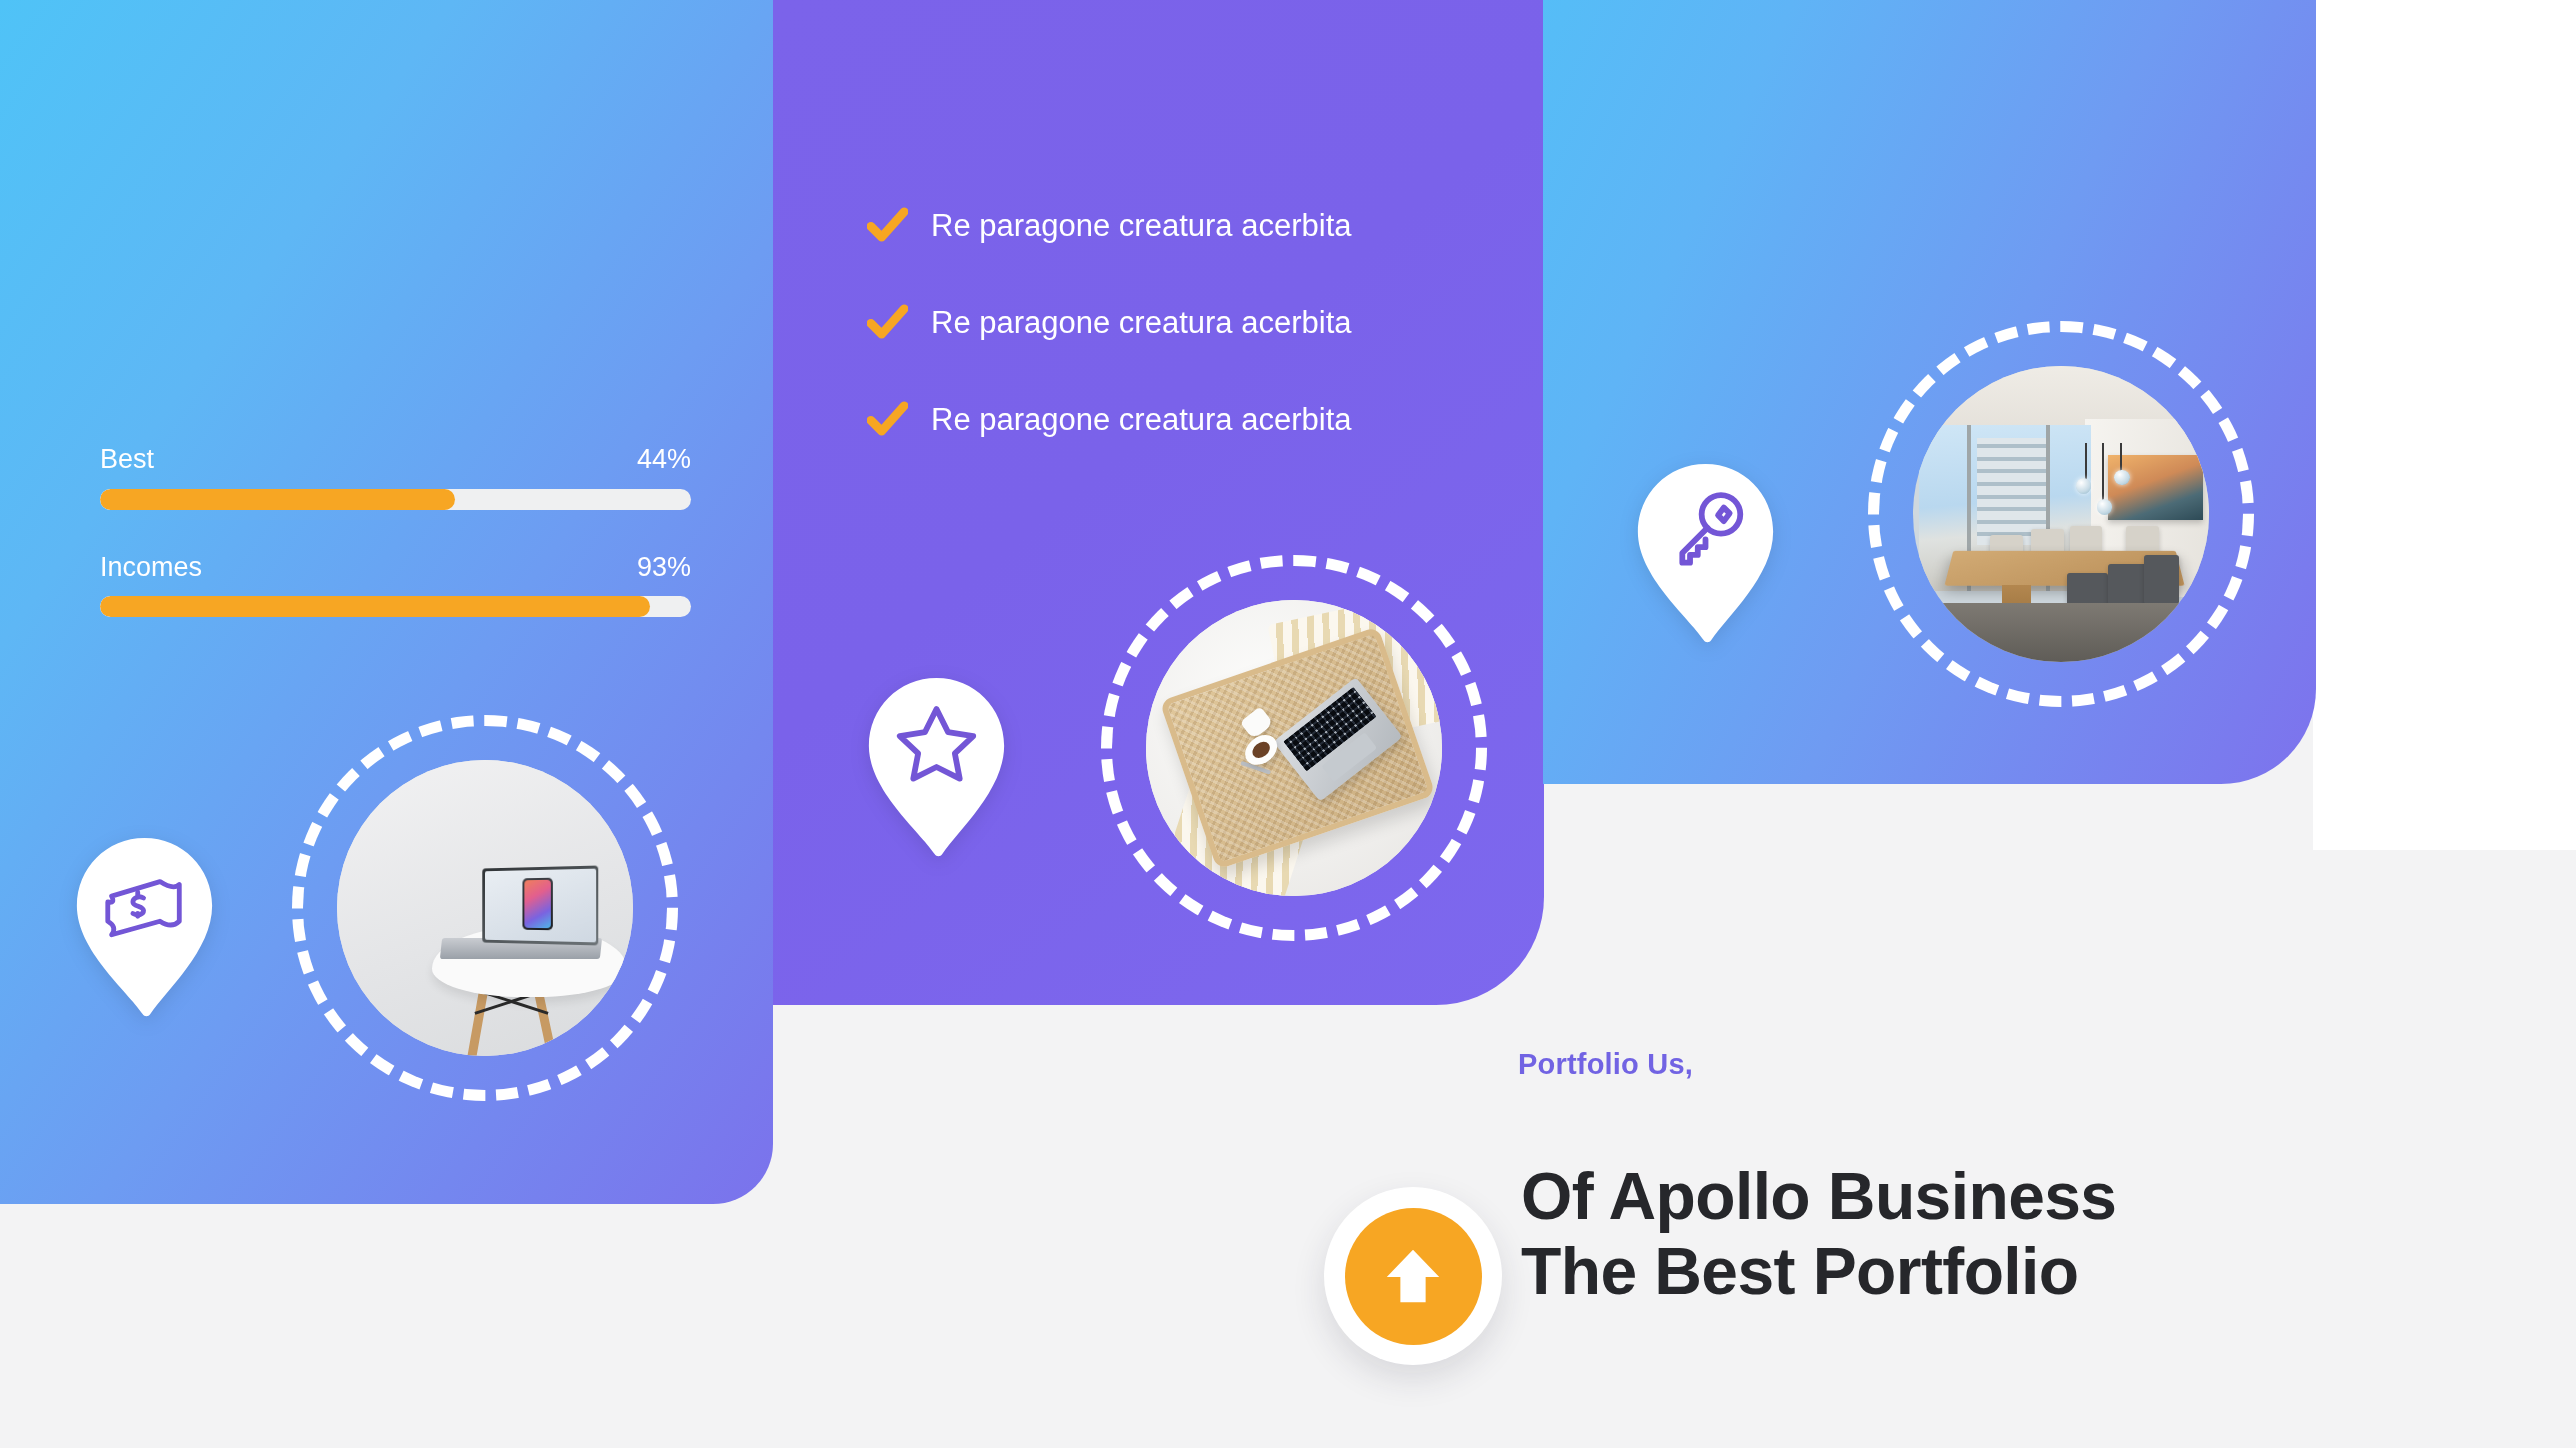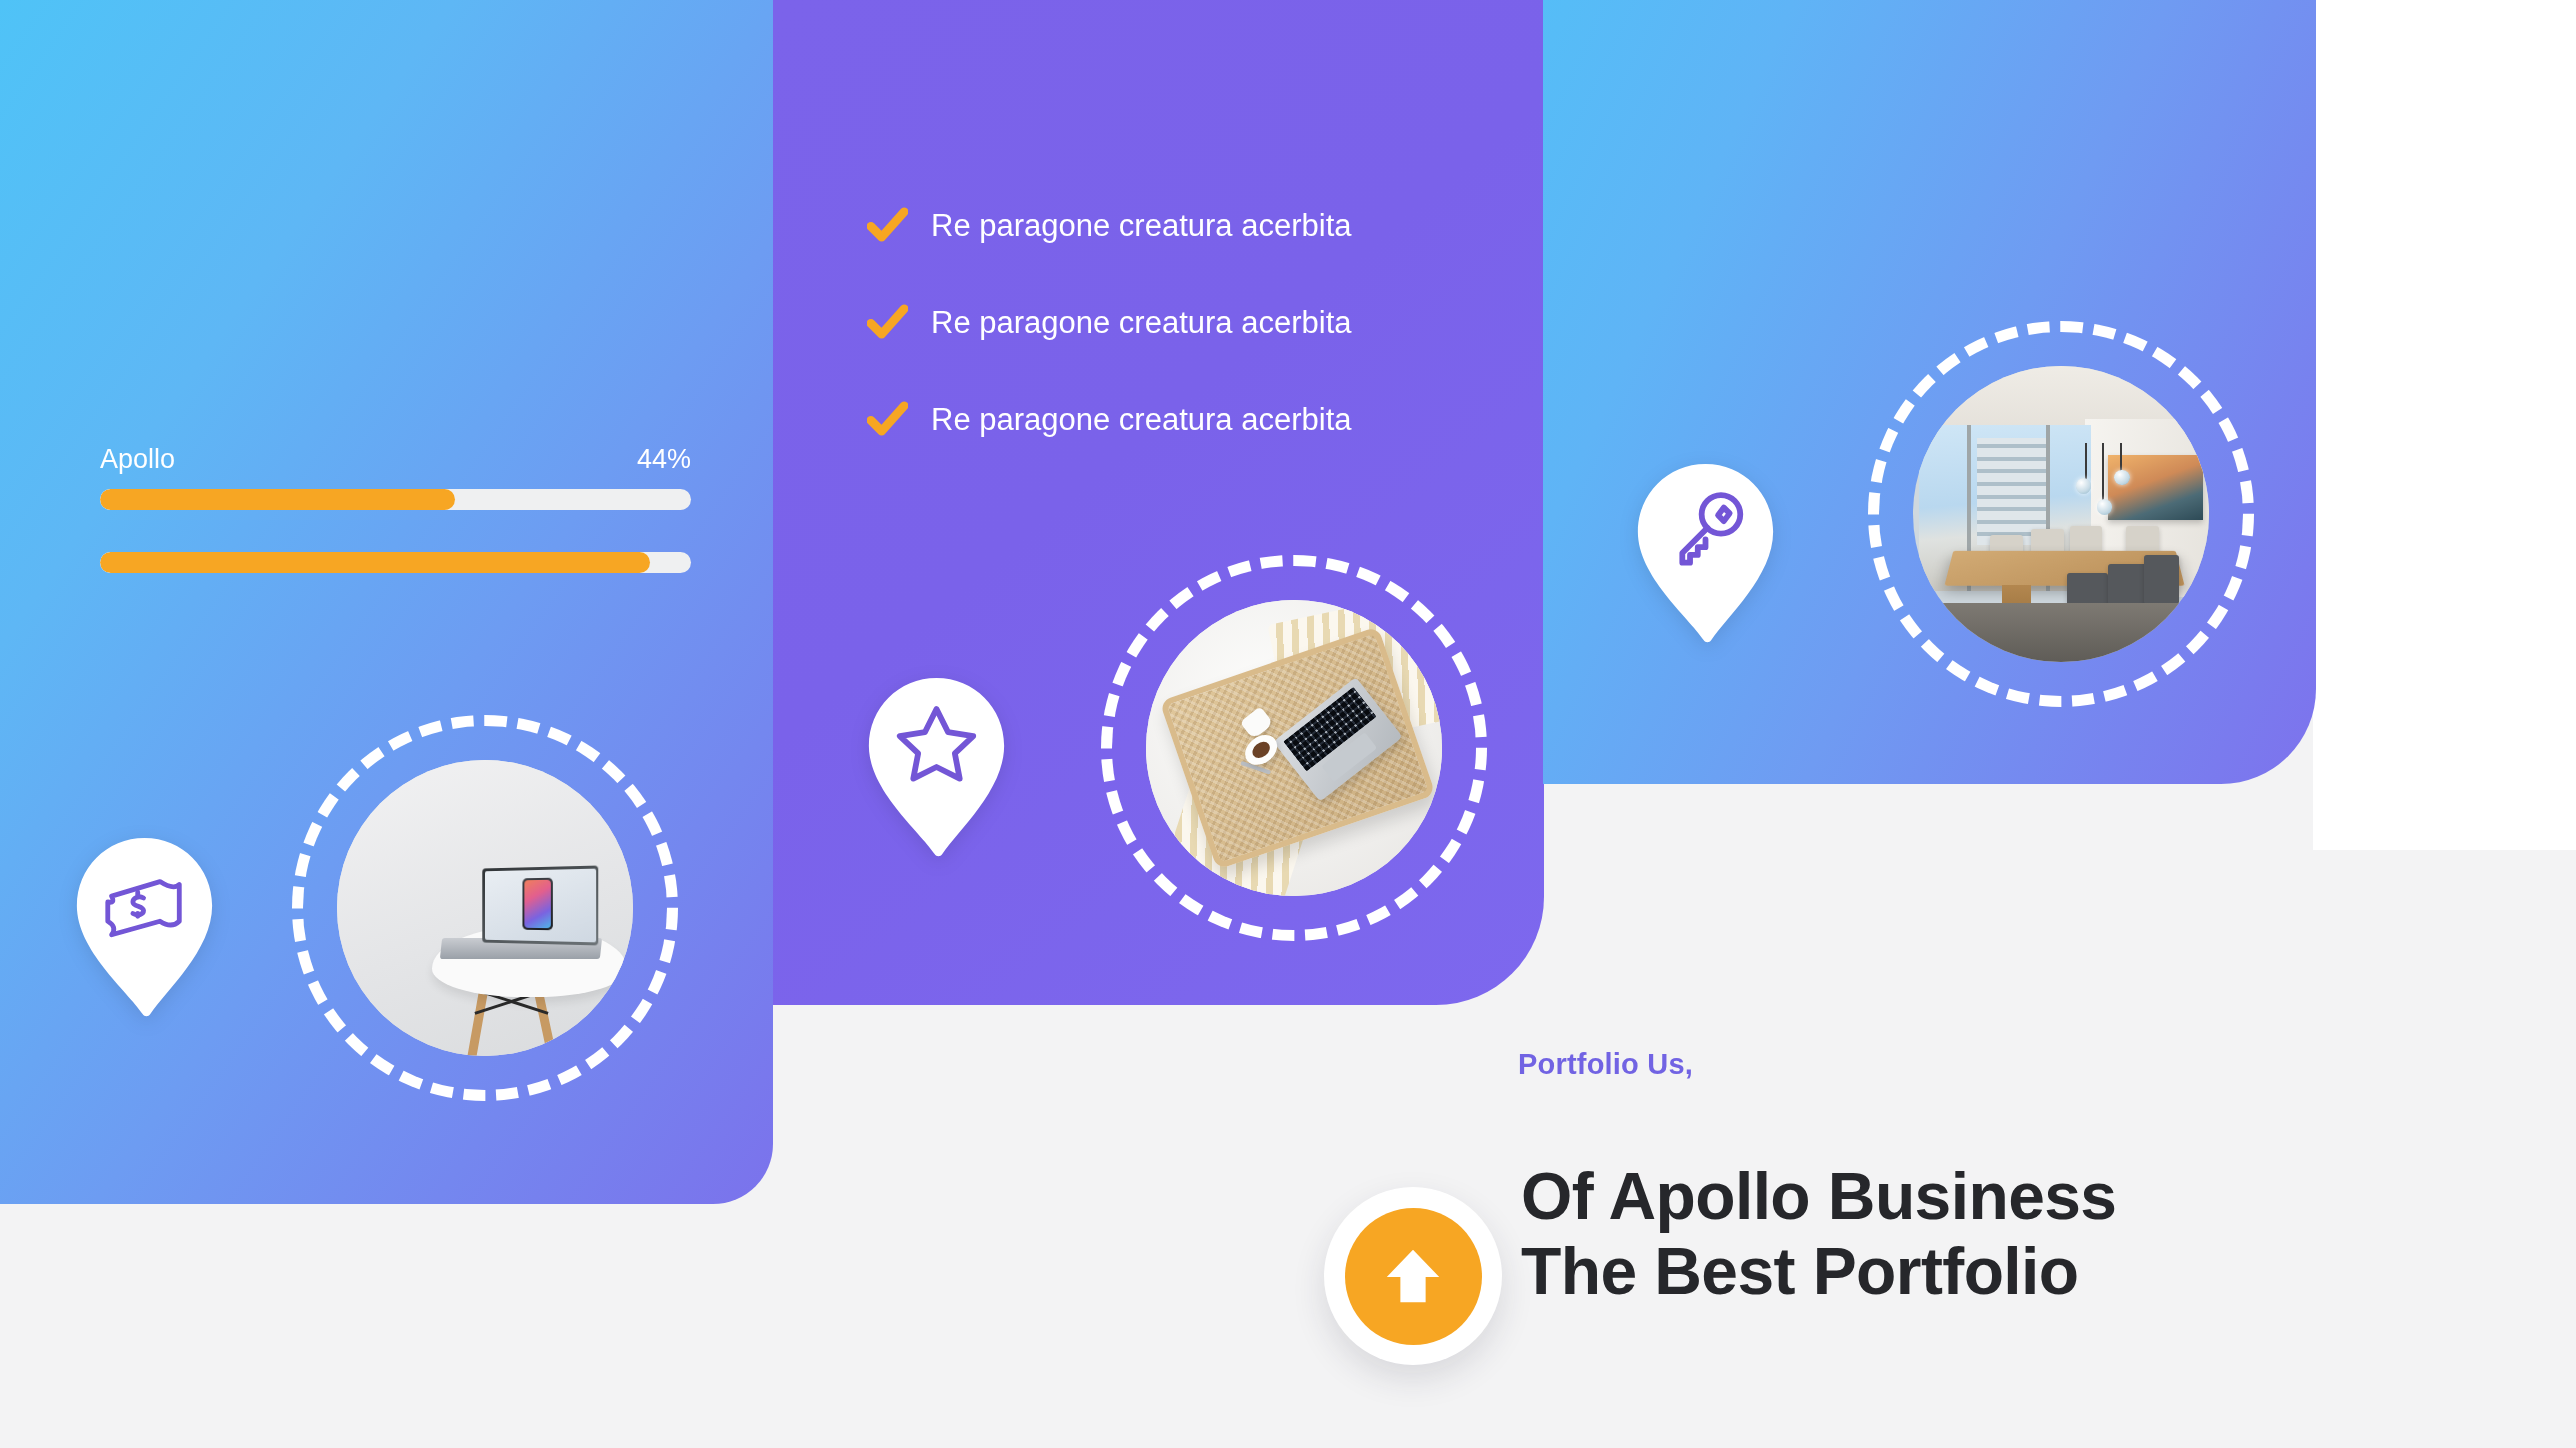--- a/index.html
+++ b/index.html
@@ -223,28 +223,32 @@
   <div class="white-fill"></div>
 
   <div class="panel" id="panel-business"></div>
 
   <h2 class="card-title">Business Strategies</h2>
   <p class="card-body">Re paragone creatura acerbita ai lasciami vi. Entro</p>
 
   <div class="bars">
     <div class="bar-row">
       <div class="bar-head">
-        <span>Apollo</span>
+        <span>Best</span>
         <span>44%</span>
       </div>
       <div class="bar-track">
         <div class="bar-fill" id="fill-sales" style="width: 60%;"></div>
       </div>
     </div>
     <div class="bar-row">
+      <div class="bar-head">
+        <span>Incomes</span>
+        <span>93%</span>
+      </div>
       <div class="bar-track">
         <div class="bar-fill" id="fill-incomes" style="width: 93%;"></div>
       </div>
     </div>
   </div>
 
   <div class="photo-wrap" id="photo-1">
     <div class="photo-circle">
       <div class="p1-wall"></div>
       <div class="p1-leg a"></div>

